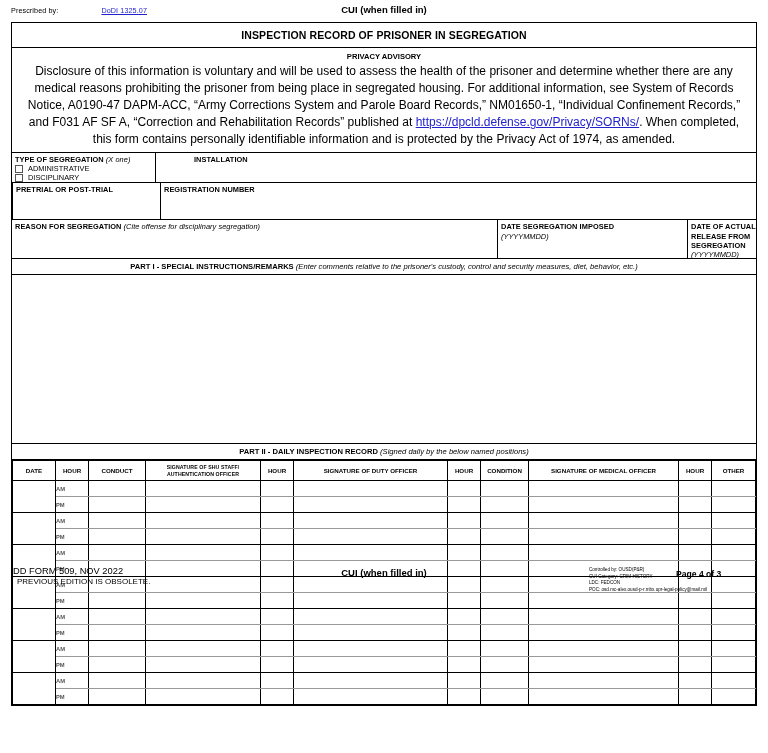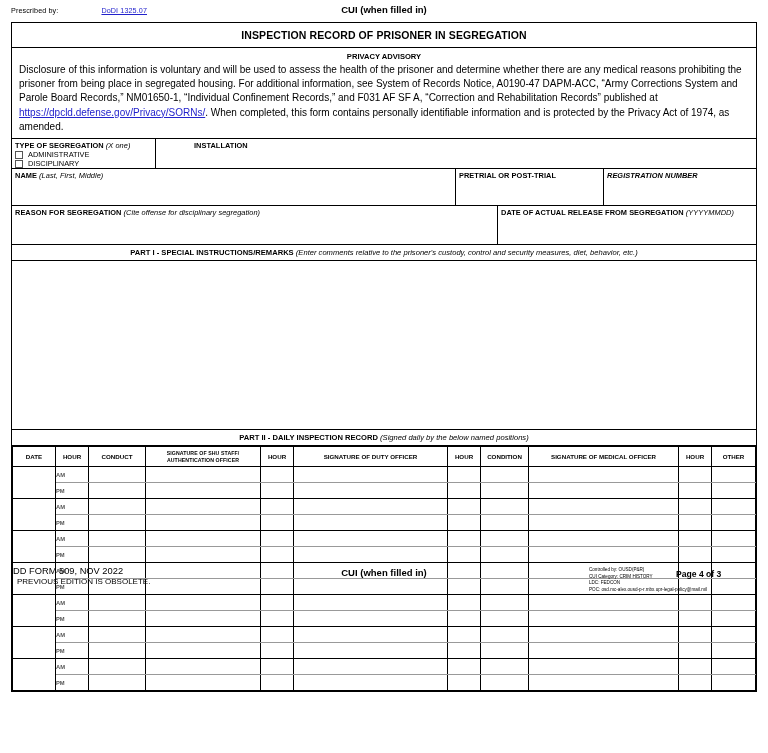--- a/index.html
+++ b/index.html
@@ -73,24 +73,24 @@
     letter-spacing: 0.1px;
   }
 
   .privacy-head {
     text-align: center;
     font-size: 7.6px;
     font-weight: bold;
     padding: 4px 0 2px 0;
   }
   .privacy-body {
-    font-size: 10px;
+    font-size: 12px;
     line-height: 1.42;
     padding: 0 7px 4px 7px;
-    text-align: left;
+    text-align: center;
   }
   .privacy-body .link {
     color: #2222cc;
     text-decoration: underline;
   }
 
   
   .frow { display: flex; }
   .cell {
     box-sizing: border-box;
@@ -257,34 +257,35 @@
           <span class="chk"></span>
           <span class="chk-txt">DISCIPLINARY</span>
         </div>
       </div>
       <div class="cell bl" style="width:300px;padding-left:38px;">
         <div class="lbl">INSTALLATION</div>
       </div>
     </div>
 
     <div class="frow bb" style="height:36px;">
-      <div class="cell" style="width:443px;">
-        <div class="lbl"><span>NAME</span> <span class="it">(Last, First, Middle)</span></div>
-      </div>
       <div class="cell bl" style="width:148px;">
         <div class="lbl">PRETRIAL OR POST-TRIAL</div>
       </div>
-      <div class="cell bl" style="flex:1;font-style:italic;">
+      <div class="cell bl" style="flex:1;">
         <div class="lbl">REGISTRATION NUMBER</div>
       </div>
     </div>
 
     <div class="frow bb" style="height:38px;gap:42px;">
       <div class="cell" style="width:443px;">
         <div class="lbl"><span>REASON FOR SEGREGATION</span> <span class="it">(Cite offense for disciplinary segregation)</span></div>
+      </div>
+      <div class="cell bl" style="width:148px;">
+        <div class="lbl">DATE SEGREGATION IMPOSED</div>
+        <div class="lbl-sub">(YYYYMMDD)</div>
       </div>
       <div class="cell bl" style="flex:1;">
         <div class="lbl"><span>DATE OF ACTUAL RELEASE FROM SEGREGATION</span> <span class="lbl-sub" style="display:inline;">(YYYYMMDD)</span></div>
       </div>
     </div>
 
     <div class="part-bar bb">
       <span>PART I - SPECIAL INSTRUCTIONS/REMARKS</span>
       <span class="it">(Enter comments relative to the prisoner's custody, control and security measures, diet, behavior, etc.)</span>
     </div>

